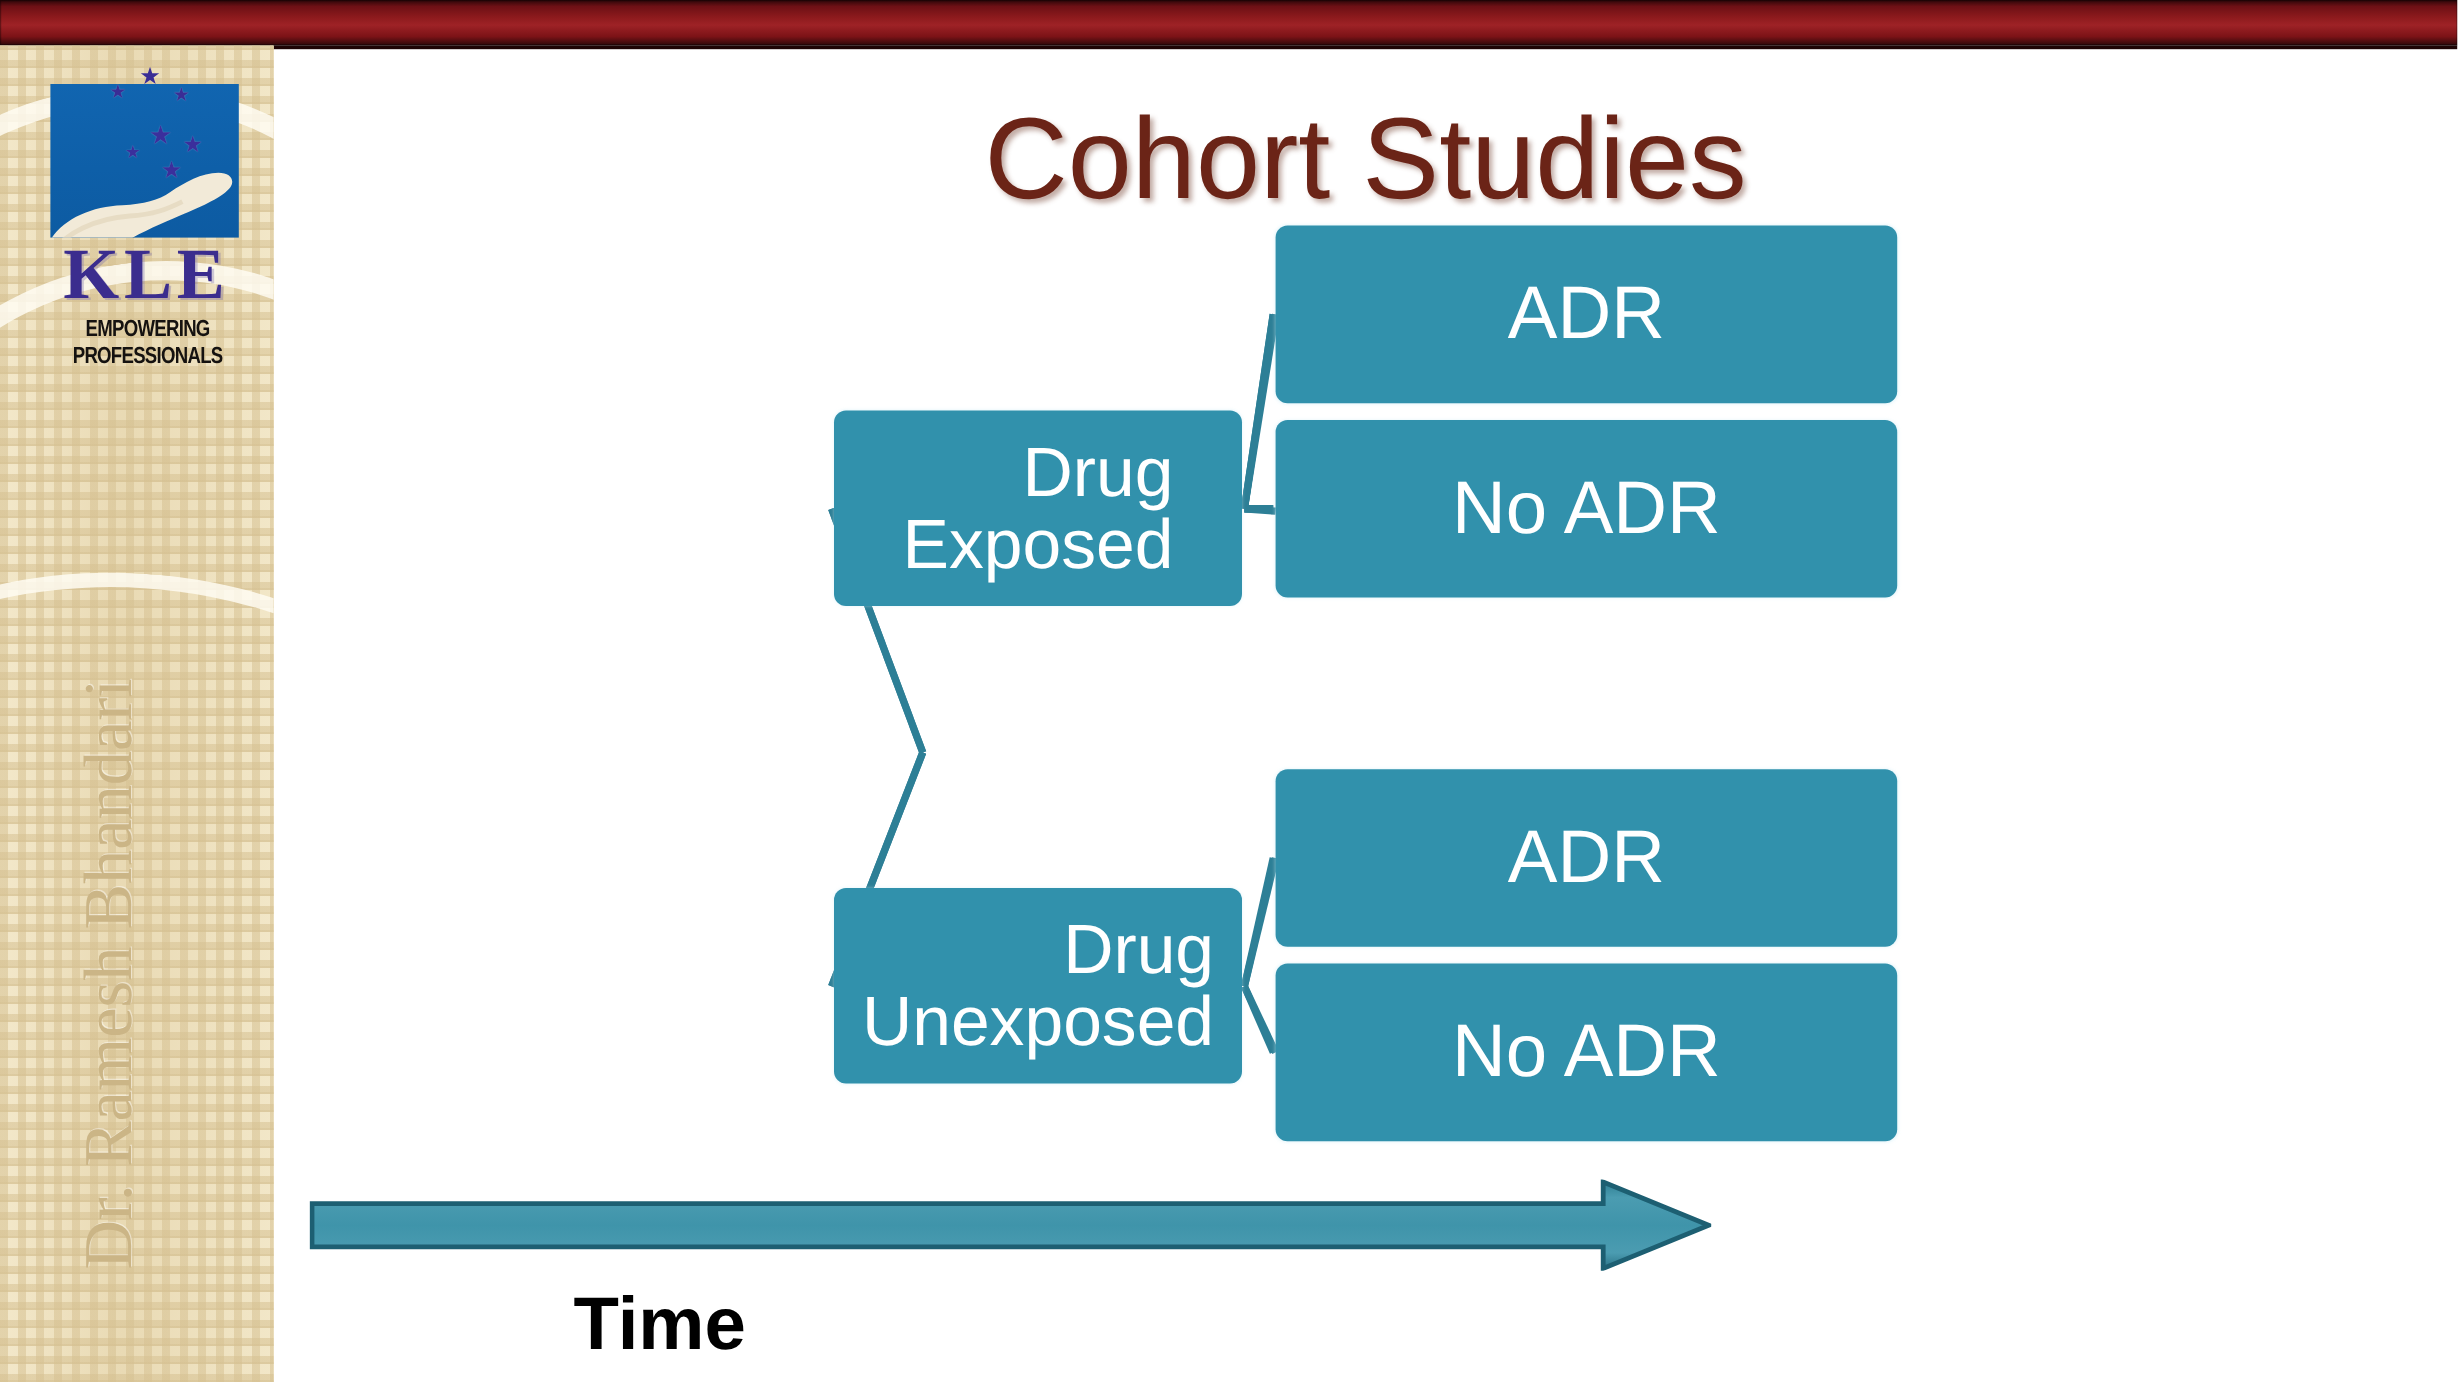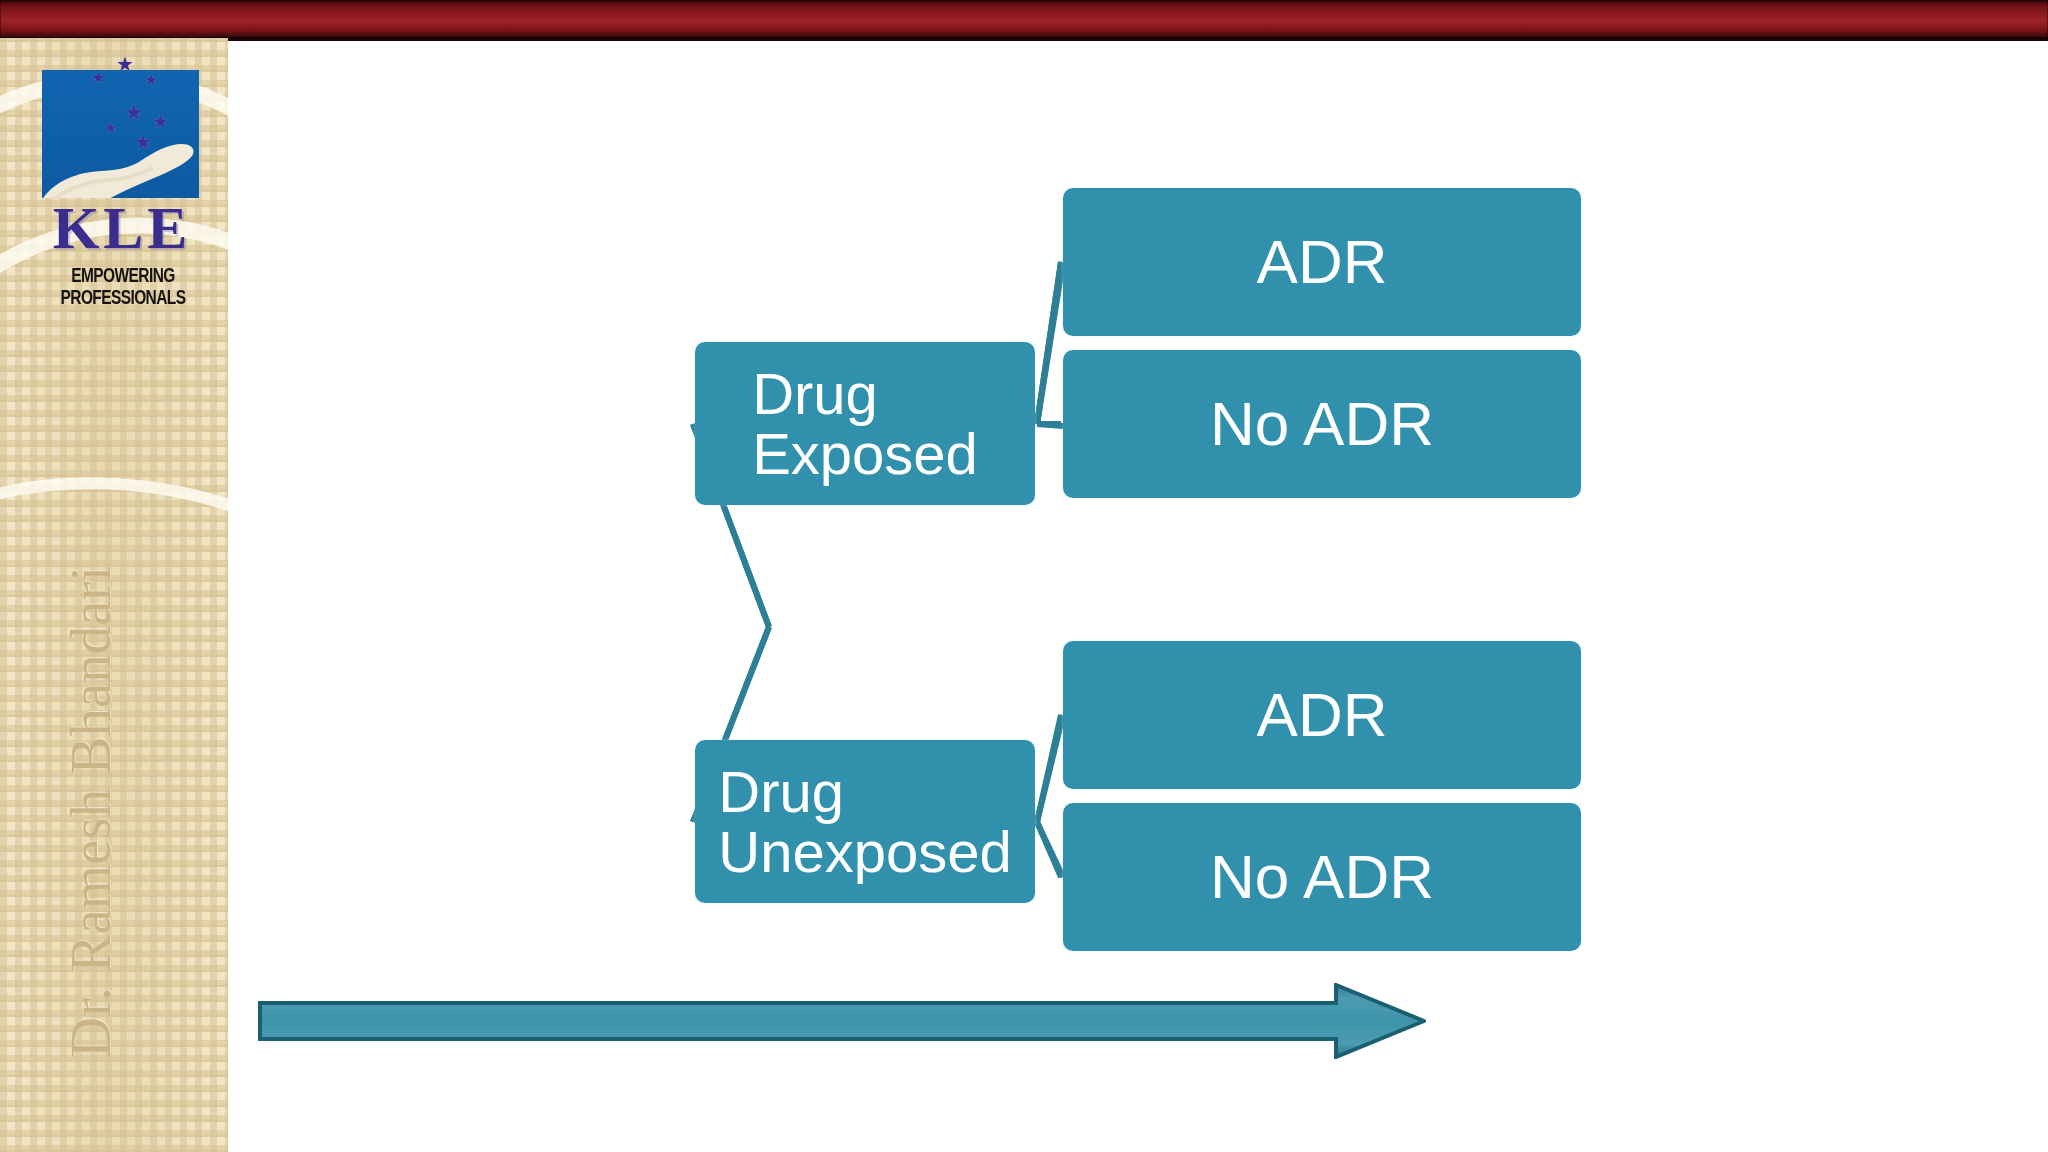--- a/index.html
+++ b/index.html
@@ -166,21 +166,21 @@
     pointer-events: none;
   }
   .node {
     position: absolute;
     background: #3191ac;
     border-radius: 10px;
     color: #ffffff;
     display: flex;
     align-items: center;
     justify-content: center;
-    text-align: left;
+    text-align: right;
     font-family: "Liberation Sans", sans-serif;
     font-size: 58px;
     line-height: 1.03;
     box-shadow: 0 0 3px rgba(200,235,245,0.55);
     white-space: pre-line;
   }
 
   
   #node-population    { left: 197px;  top: 514px; width: 342px; height: 150px; }
   #node-drug-exposed  { left: 467px;  top: 304px; width: 340px; height: 163px; }
@@ -242,20 +242,21 @@
       <span class="star" style="left:98px;  top:84px; font-size:20px;">★</span>
 
       <div id="logo-kle">KLE</div>
 
       <div id="logo-tag">EMPOWERING PROFESSIONALS</div>
     </div>
 
     <div id="presenter-wrap">Dr. Ramesh Bhandari</div>
   </div>
 
+  <div id="slide-title">Cohort Studies</div>
 
   <div id="diagram">
 
     <svg id="connector-svg" viewBox="0 0 1820 1114">
       <g stroke="#2d7f96" stroke-width="6" fill="none" stroke-linecap="butt">
 
         <line x1="541" y1="589" x2="465" y2="386"></line>
 
         <line x1="541" y1="589" x2="465" y2="784"></line>
 
@@ -305,15 +306,16 @@
           <stop offset="0%" stop-color="#2f7f93"></stop>
           <stop offset="18%" stop-color="#4b9cb1"></stop>
           <stop offset="50%" stop-color="#3f94aa"></stop>
           <stop offset="82%" stop-color="#4b9cb1"></stop>
           <stop offset="100%" stop-color="#2b7387"></stop>
         </linearGradient>
       </defs>
       <path d="M2,20 L1078,20 L1078,2 L1166,38 L1078,74 L1078,56 L2,56 Z" fill="url(#arrowGrad)" stroke="#1d5f72" stroke-width="4" stroke-linejoin="miter"></path>
     </svg>
 
+    <div id="time-label">Time</div>
   </div>
 
 </div>
 
 </body></html>

